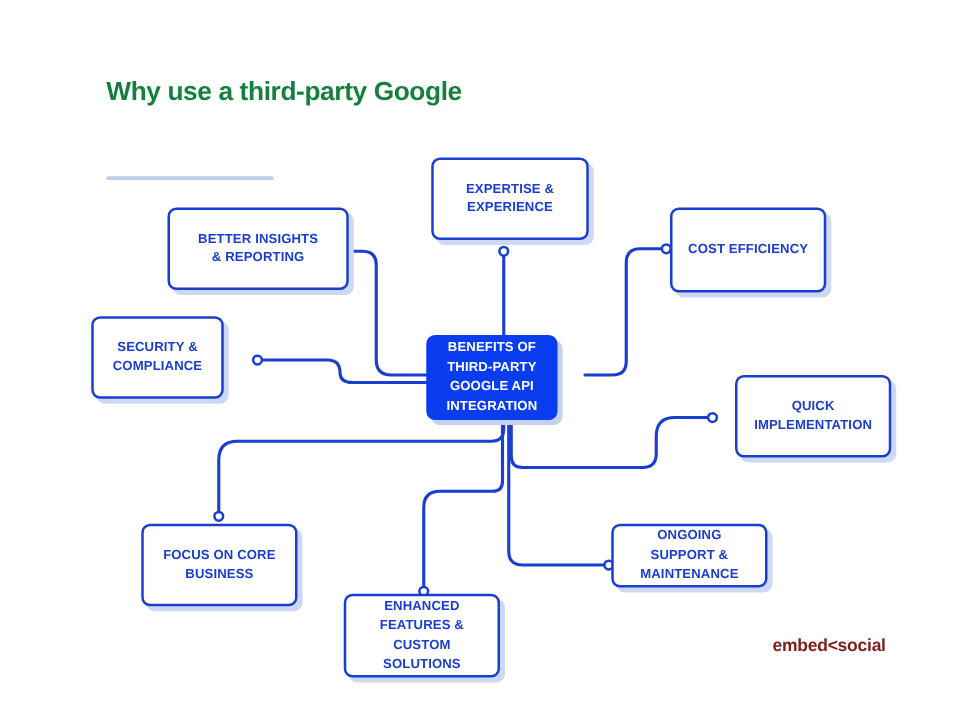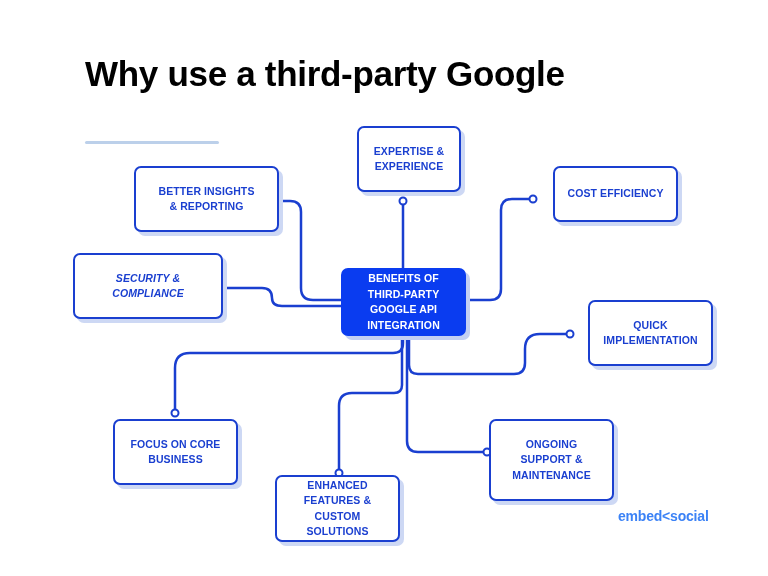--- a/index.html
+++ b/index.html
@@ -3,22 +3,22 @@
   <meta charset="utf-8">
   <style>
     html, body { margin: 0; padding: 0; }
     body {
       width: 768px; height: 576px; background: #ffffff;
       position: relative; overflow: hidden;
       font-family: "Liberation Sans", "DejaVu Sans", sans-serif;
     }
     .title {
       position: absolute; left: 85px; top: 58px;
-      font-size: 35px; line-height: 31px; font-weight: 700;
-      color: #000000; letter-spacing: -0.3px; margin: 0;
+      font-size: 21px; line-height: 31px; font-weight: 700;
+      color: #15803d; letter-spacing: -0.3px; margin: 0;
     }
     .title span { display: block; }
     .divider {
       position: absolute; left: 85px; top: 141px; width: 134px; height: 3px;
       background: #bcd0ea; border-radius: 2px;
     }
     svg.links { position: absolute; left: 0; top: 0; }
     .node {
       position: absolute; box-sizing: border-box;
       border: 2.5px solid #1a3fd0; border-radius: 7px; background: #fff;
@@ -27,21 +27,21 @@
       color: #1a3fd0; font-weight: 700; font-size: 10.5px; line-height: 15.5px;
       letter-spacing: 0.1px;
     }
     .node .lbl { white-space: pre-line; }
     .center {
       background: #0a3cf0; color: #fff; border-color: #0a3cf0;
       box-shadow: 4px 4px 0 #c3cff3; font-size: 10.5px; line-height: 15.5px;
     }
     .logo {
       position: absolute; left: 618px; top: 508px;
-      font-size: 14px; font-weight: 700; color: #3b82f6; letter-spacing: -0.2px;
+      font-size: 14px; font-weight: 700; color: #7f1d1d; letter-spacing: -0.2px;
     }
   </style>
 </head>
 <body>
 
 <h1 class="title">
   <span>Why use a third-party Google</span>
 </h1>
 <div class="divider"></div>
 
@@ -69,55 +69,55 @@
     <circle cx="268" cy="201" r="3.5"></circle>
     <circle cx="533" cy="199" r="3.5"></circle>
     <circle cx="206" cy="288" r="3.5"></circle>
     <circle cx="570" cy="334" r="3.5"></circle>
     <circle cx="175" cy="413" r="3.5"></circle>
     <circle cx="339" cy="473" r="3.5"></circle>
     <circle cx="487" cy="452" r="3.5"></circle>
   </g>
 </svg>
 
-<div class="node" style="left:357px;top:126px;width:104px;height:66px;">
+<div class="node" style="left:345px;top:126px;width:126px;height:66px;">
   <span class="lbl">EXPERTISE &amp;
 EXPERIENCE</span>
 </div>
 <div class="node" style="left:134px;top:166px;width:145px;height:66px;">
   <span class="lbl">BETTER INSIGHTS
 &amp; REPORTING</span>
 </div>
-<div class="node" style="left:536px;top:166px;width:125px;height:56px;margin-left:17px;">
+<div class="node" style="left:536px;top:166px;width:125px;height:68px;">
   <span class="lbl">COST EFFICIENCY</span>
 </div>
-<div class="node" style="left:73px;top:253px;width:150px;height:66px;font-style:italic;">
+<div class="node" style="left:73px;top:253px;width:106px;height:66px;">
   <span class="lbl">SECURITY &amp;
 COMPLIANCE</span>
 </div>
 <div class="node" style="left:572px;top:300px;width:125px;height:66px;margin-left:16px;">
   <span class="lbl">QUICK
 IMPLEMENTATION</span>
 </div>
 <div class="node" style="left:113px;top:419px;width:125px;height:66px;">
   <span class="lbl">FOCUS ON CORE
 BUSINESS</span>
 </div>
 <div class="node" style="left:275px;top:475px;width:125px;height:67px;justify-content:center;">
   <span class="lbl">ENHANCED
 FEATURES &amp;
 CUSTOM
 SOLUTIONS</span>
 </div>
-<div class="node" style="left:489px;top:419px;width:125px;height:82px;">
+<div class="node" style="left:489px;top:419px;width:125px;height:51px;">
   <span class="lbl">ONGOING
 SUPPORT &amp;
 MAINTENANCE</span>
 </div>
 
-<div class="node center" style="left:341px;top:268px;width:125px;height:68px;">
+<div class="node center" style="left:341px;top:268px;width:105px;height:68px;">
   <span class="lbl">BENEFITS OF
 THIRD-PARTY
 GOOGLE API
 INTEGRATION</span>
 </div>
 
 <div class="logo">embed&lt;social</div>
 
 </body></html>

